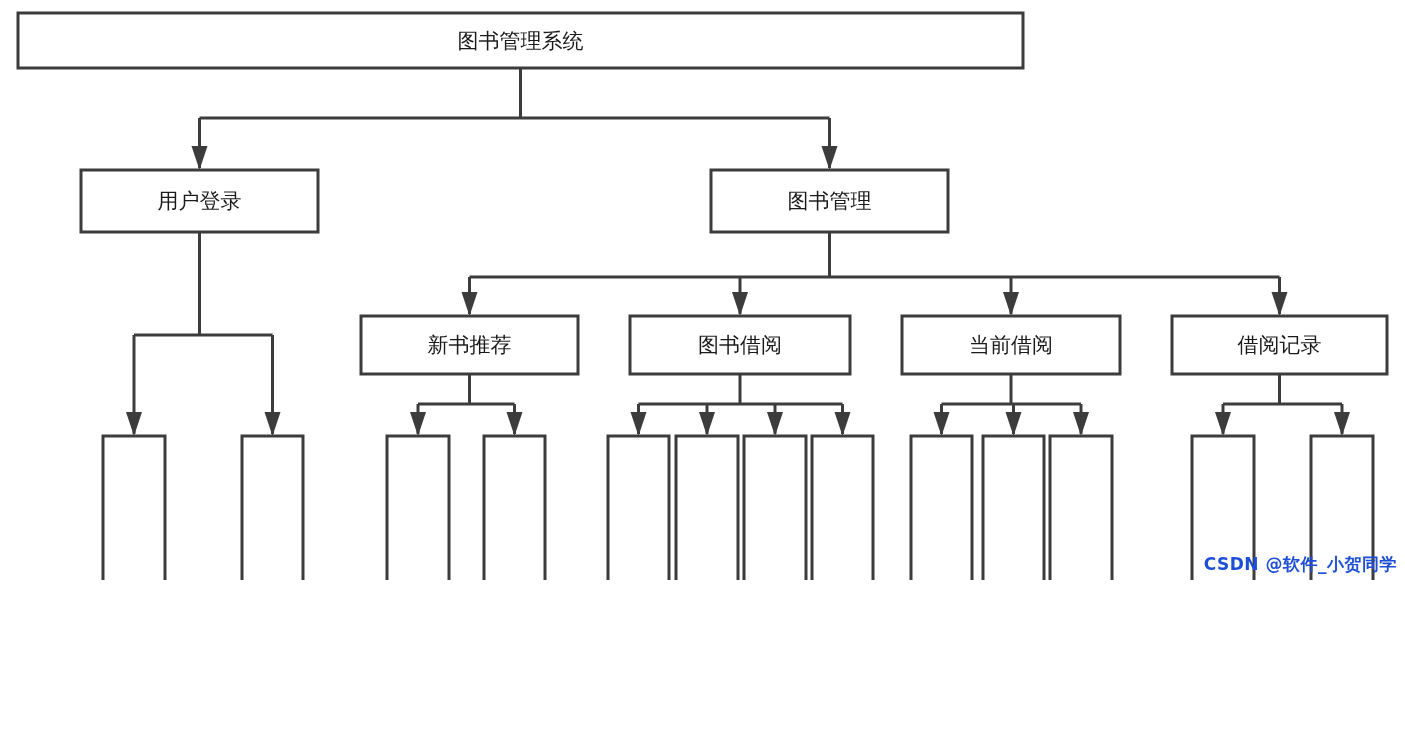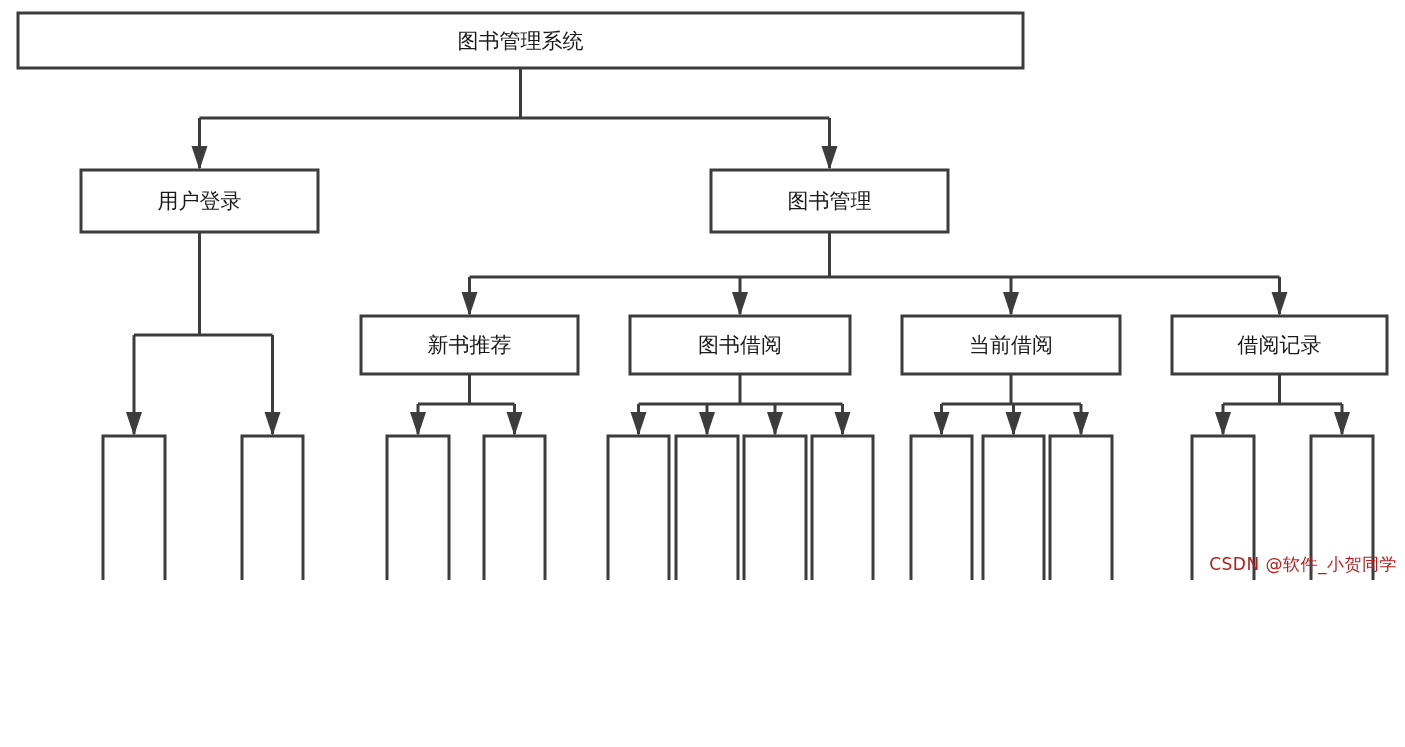--- a/index.html
+++ b/index.html
@@ -63,23 +63,24 @@
     letter-spacing: 1px;
     white-space: nowrap;
     text-align: center;
   }
   .watermark {
     position: absolute;
     right: 8px;
     bottom: 4px;
     font-family: "DejaVu Sans", "Liberation Sans", sans-serif;
     font-size: 17px;
-    color: #b91c1c;
+    color: #1d4ed8;
     white-space: nowrap;
     letter-spacing: 0.5px;
+    font-weight: bold;
   }
 </style>
 </head>
 <body>
 
 <div id="stage">
 
   <svg id="diagram" viewBox="0 0 1405 747">
     <g id="connectors">
         <line x1="520.5" y1="68" x2="520.5" y2="118" class="conn"></line>

